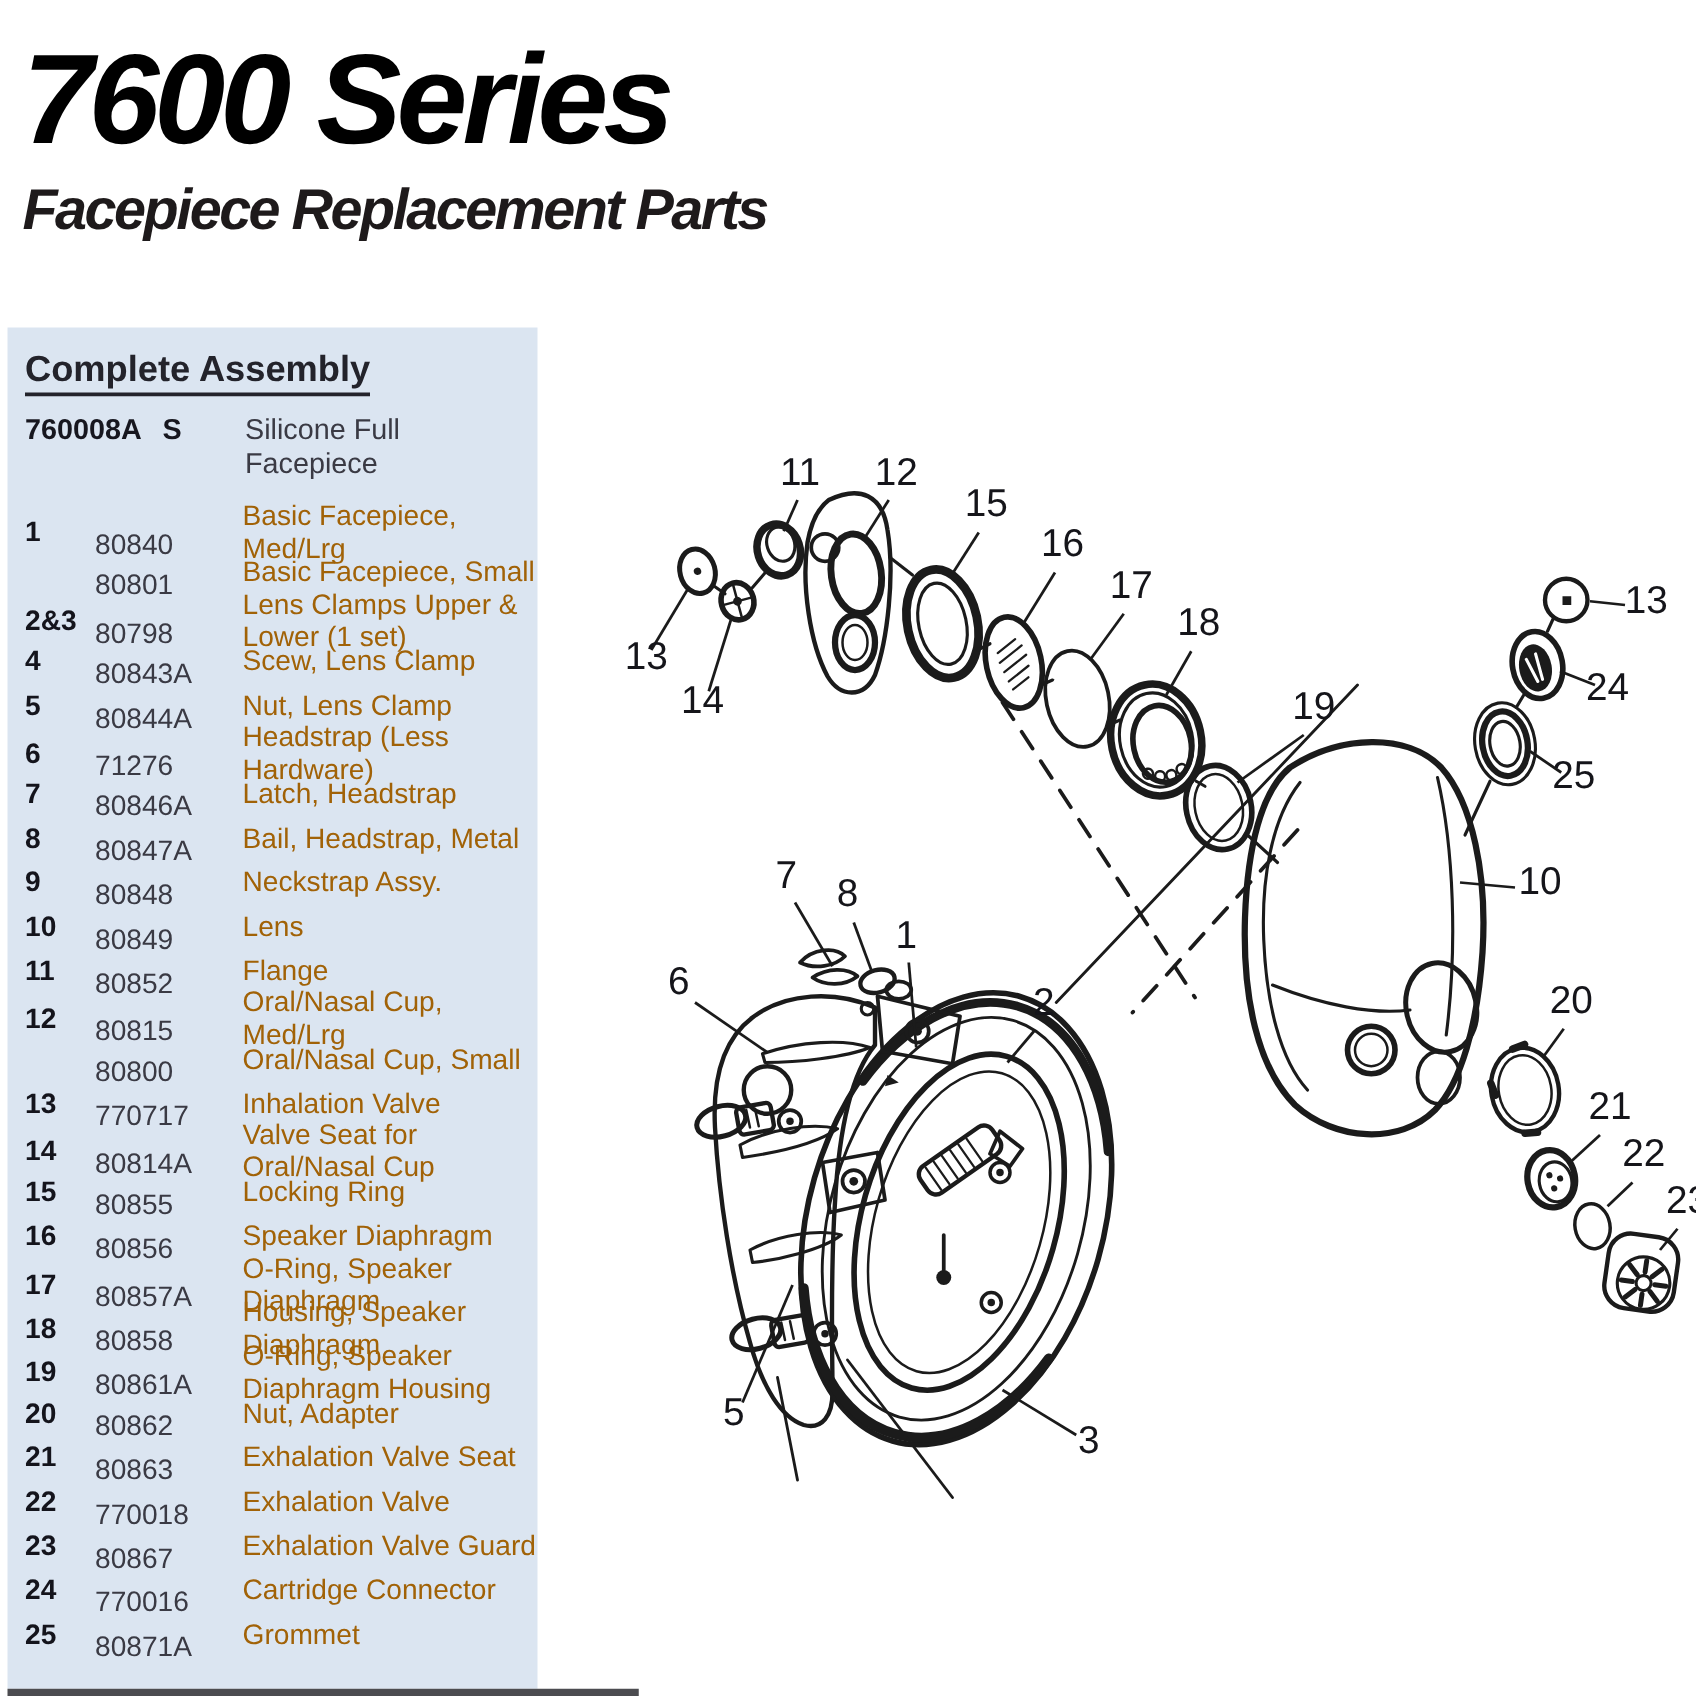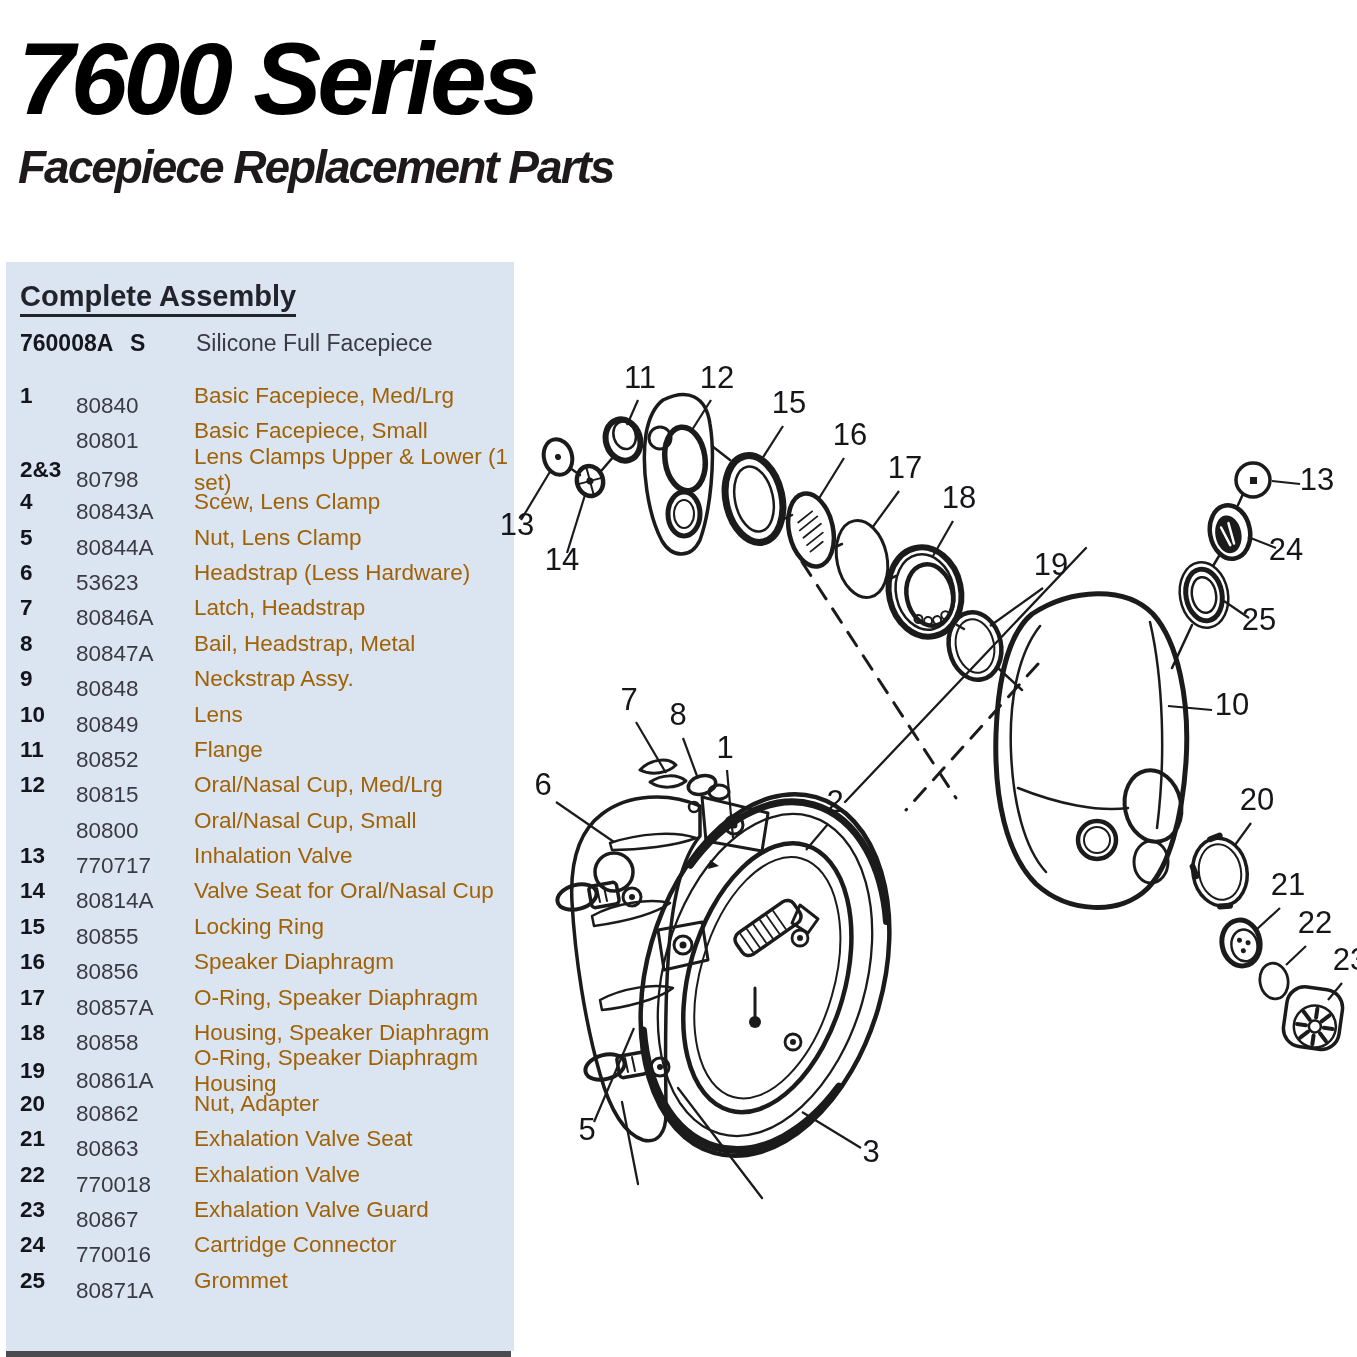--- a/index.html
+++ b/index.html
@@ -5,21 +5,21 @@
   html,body{margin:0;padding:0;background:#888;}
   .page{position:relative;width:1357px;height:1357px;background:#ffffff;overflow:hidden;
         font-family:"Liberation Sans",sans-serif;color:#222228;}
   
   .titleblock{position:absolute;left:18px;top:28px;}
   .title-1{font-size:102px;font-weight:bold;font-style:italic;letter-spacing:-4px;
            line-height:1.0;color:#000000;margin:0;}
   .title-2{font-size:46px;font-weight:bold;font-style:italic;letter-spacing:-2px;
            line-height:1.0;color:#1e1a1b;margin:14px 0 11px 0;}
   
-  .panel{position:absolute;left:6px;top:262px;width:508px;height:1089px;
+  .panel{position:absolute;left:6px;top:262px;width:424px;height:1089px;
          background:#dbe5f1;padding:18px 0 0 14px;box-sizing:border-box;}
   .panel h2{font-size:29px;font-weight:bold;color:#23232b;margin:0;display:inline-block;
             border-bottom:3px solid #23232b;padding-bottom:1px;letter-spacing:0px;}
   .assembly-row{display:grid;grid-template-columns:110px 66px 1fr;margin-top:13px;
                 font-size:23px;align-items:baseline;}
   .assembly-row .code{font-weight:bold;color:#17171f;}
   .assembly-row .size{font-weight:bold;color:#17171f;}
   .assembly-row .desc{color:#3a3a44;}
   .rp-head{margin-top:44px;}
   .parts-rows{margin-top:16px;}
@@ -74,21 +74,21 @@
           <span class="part">80843A</span>
           <span class="desc">Scew, Lens Clamp</span>
         </div>
         <div class="prow">
           <span class="ref">5</span>
           <span class="part">80844A</span>
           <span class="desc">Nut, Lens Clamp</span>
         </div>
         <div class="prow">
           <span class="ref">6</span>
-          <span class="part">53623</span>
+          <span class="part">71276</span>
           <span class="desc">Headstrap (Less Hardware)</span>
         </div>
         <div class="prow">
           <span class="ref">7</span>
           <span class="part">80846A</span>
           <span class="desc">Latch, Headstrap</span>
         </div>
         <div class="prow">
           <span class="ref">8</span>
           <span class="part">80847A</span>

